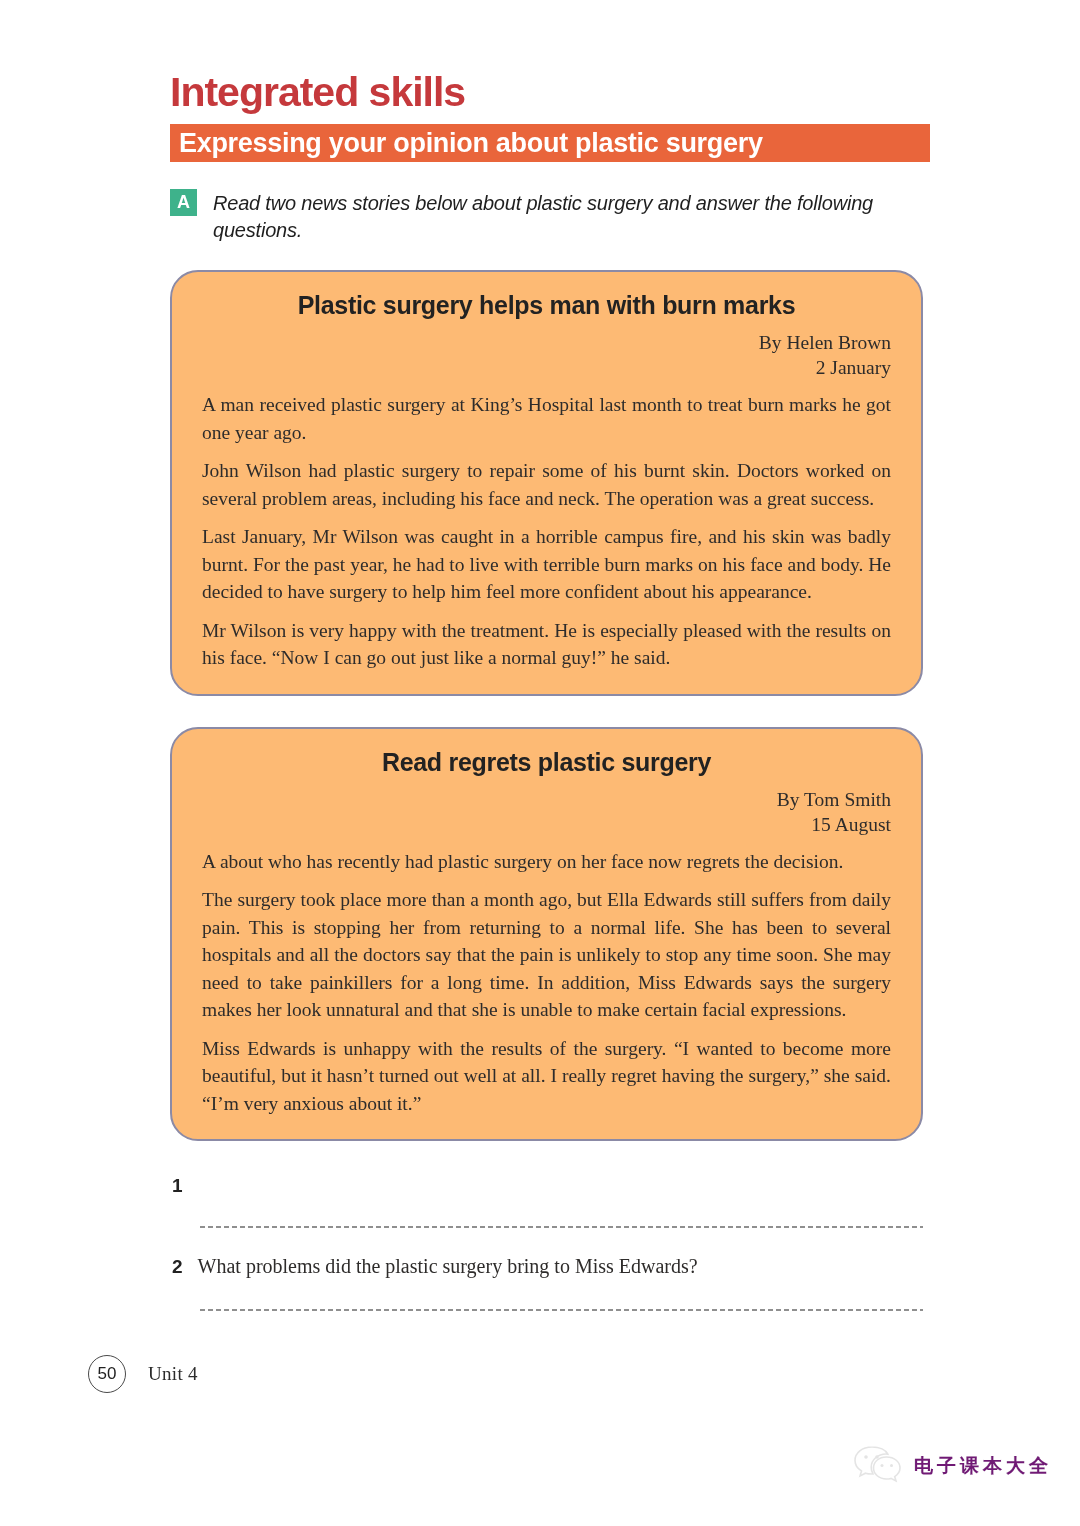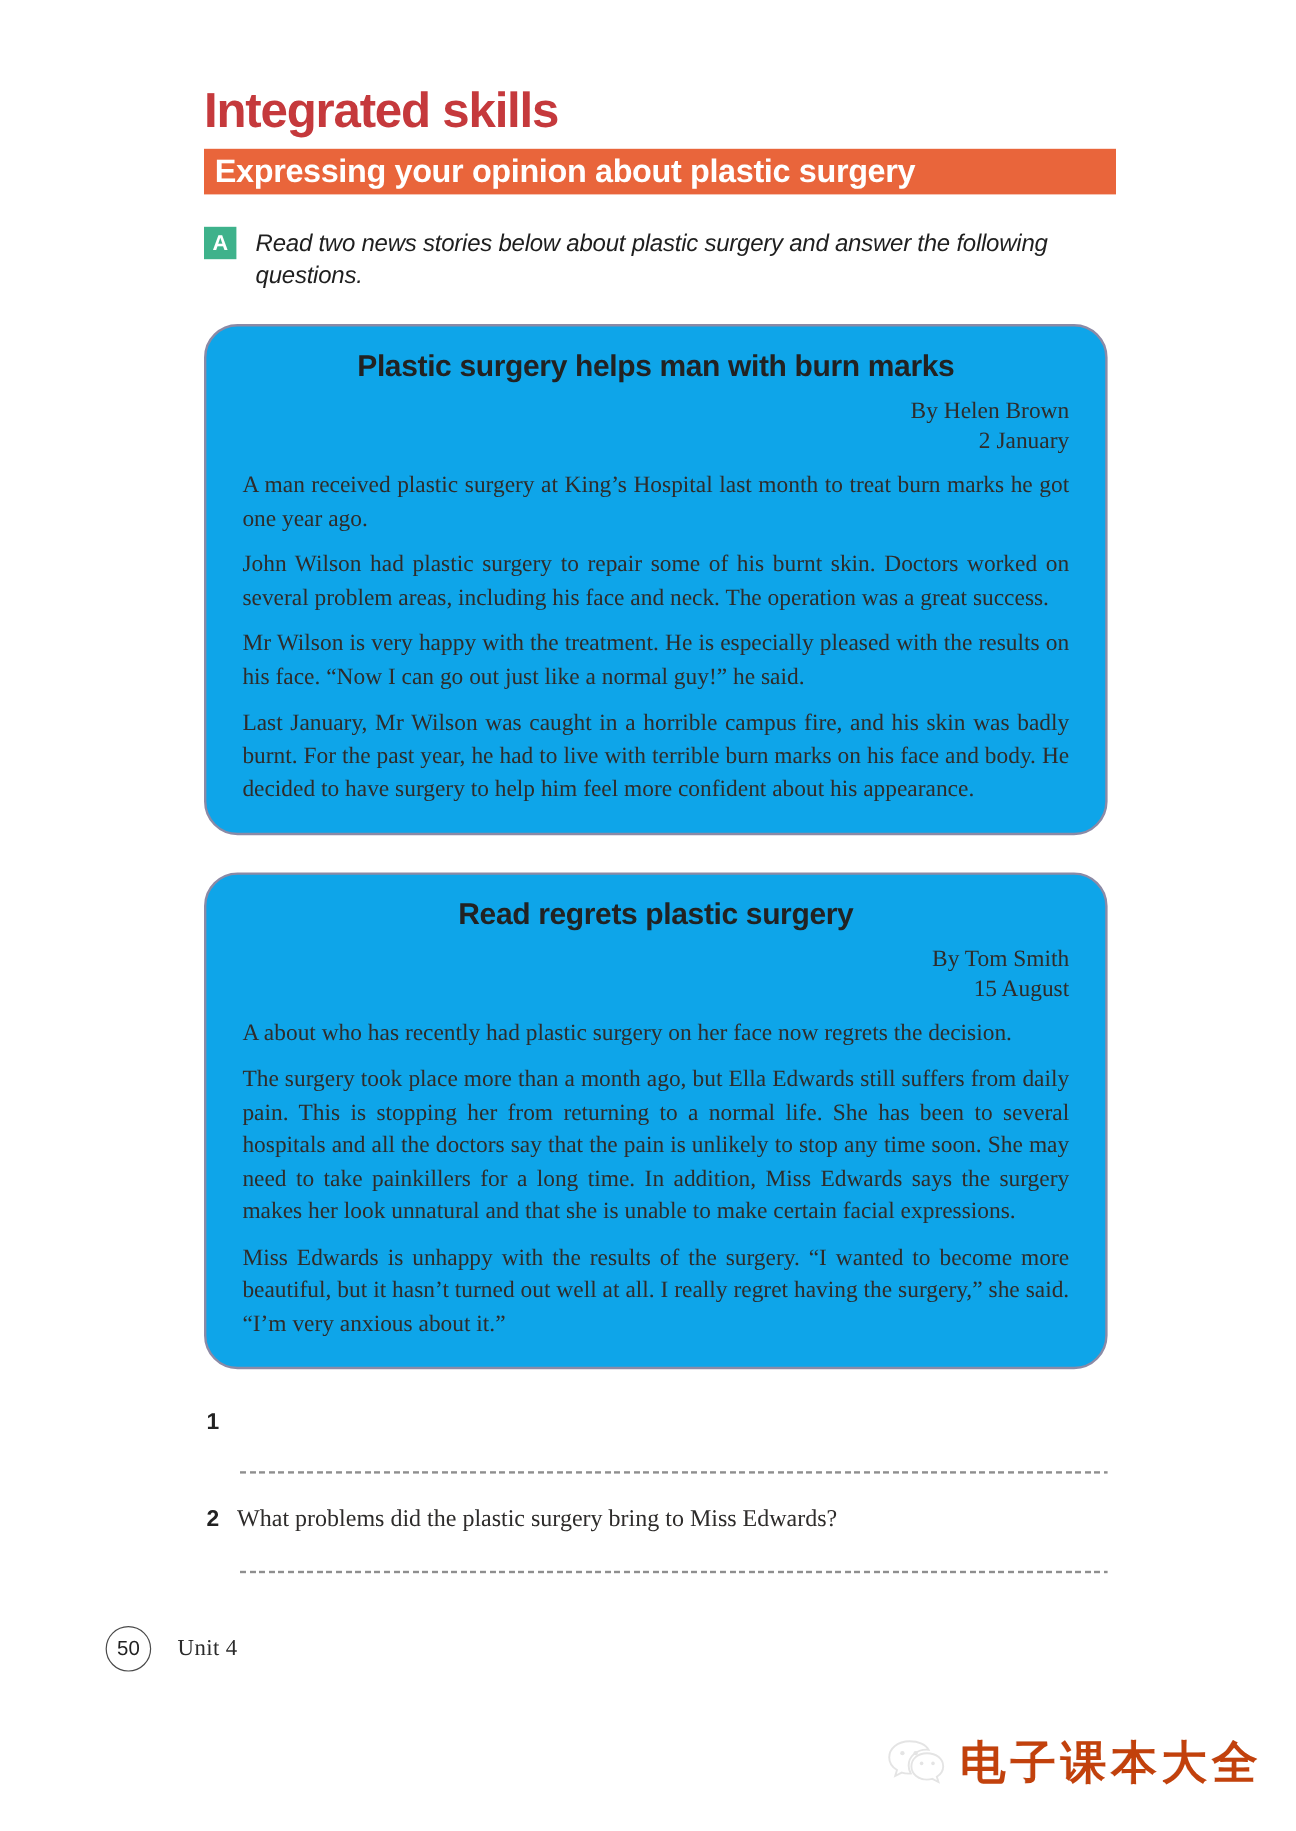--- a/index.html
+++ b/index.html
@@ -45,21 +45,21 @@
     font-style:italic;font-size:20px;line-height:27px;color:#1f1f1f;
     letter-spacing:-0.2px;padding-top:1px;
   }
 
   
   .story-box{
     width:753px;box-sizing:border-box;
     border:2px solid var(--box-border,#8b8aa6);
     border-radius:28px;
     padding:16px 30px 22px 30px;
-    background:#0ea5e9;
+    background:#fdba74;
   }
   .story-box.first{margin-top:26px;}
   .story-box.second{margin-top:31px;}
   .story-title{
     margin:0;text-align:center;
     font-family:"Liberation Sans","DejaVu Sans",sans-serif;
     font-weight:bold;font-size:25px;line-height:34px;color:#222;
     letter-spacing:-0.3px;
   }
   .byline{
@@ -102,22 +102,22 @@
   }
 
   
   .watermark{
     position:absolute;right:28px;top:1444px;
     display:flex;align-items:center;gap:10px;
     color:#e7e7e7;
   }
   .watermark .wm-text{
     font-family:"DejaVu Sans","Liberation Sans",sans-serif;
-    font-weight:bold;font-size:38px;letter-spacing:4px;
-    color:#c2410c;text-shadow:1px 1px 0 #ffffff,-0.5px -0.5px 0 #dedede;text-align:center;
+    font-weight:bold;font-size:19px;letter-spacing:4px;
+    color:#701a75;text-shadow:1px 1px 0 #ffffff,-0.5px -0.5px 0 #dedede;text-align:center;
   }
   .wm-logo{opacity:0.9;}
 </style>
 </head>
 <body>
 
 <div class="page">
   <div class="content">
 
     <h1 class="page-title">Integrated skills</h1>
@@ -130,22 +130,22 @@
     </div>
 
     <div class="story-box first">
       <h2 class="story-title">Plastic surgery helps man with burn marks</h2>
       <div class="byline">
         <div>By Helen Brown</div>
         <div>2 January</div>
       </div>
       <p>A man received plastic surgery at King’s Hospital last month to treat burn marks he got one year ago.</p>
       <p>John Wilson had plastic surgery to repair some of his burnt skin. Doctors worked on several problem areas, including his face and neck. The operation was a great success.</p>
+      <p>Last January, Mr Wilson was caught in a horrible campus fire, and his skin was badly burnt. For the past year, he had to live with terrible burn marks on his face and body. He decided to have surgery to help him feel more confident about his appearance.</p>
       <p>Mr Wilson is very happy with the treatment. He is especially pleased with the results on his face. “Now I can go out just like a normal guy!” he said.</p>
-      <p>Last January, Mr Wilson was caught in a horrible campus fire, and his skin was badly burnt. For the past year, he had to live with terrible burn marks on his face and body. He decided to have surgery to help him feel more confident about his appearance.</p>
     </div>
 
     <div class="story-box second">
       <h2 class="story-title">Read regrets plastic surgery</h2>
       <div class="byline">
         <div>By Tom Smith</div>
         <div>15 August</div>
       </div>
       <p>A about who has recently had plastic surgery on her face now regrets the decision.</p>
       <p>The surgery took place more than a month ago, but Ella Edwards still suffers from daily pain. This is stopping her from returning to a normal life. She has been to several hospitals and all the doctors say that the pain is unlikely to stop any time soon. She may need to take painkillers for a long time. In addition, Miss Edwards says the surgery makes her look unnatural and that she is unable to make certain facial expressions.</p>

